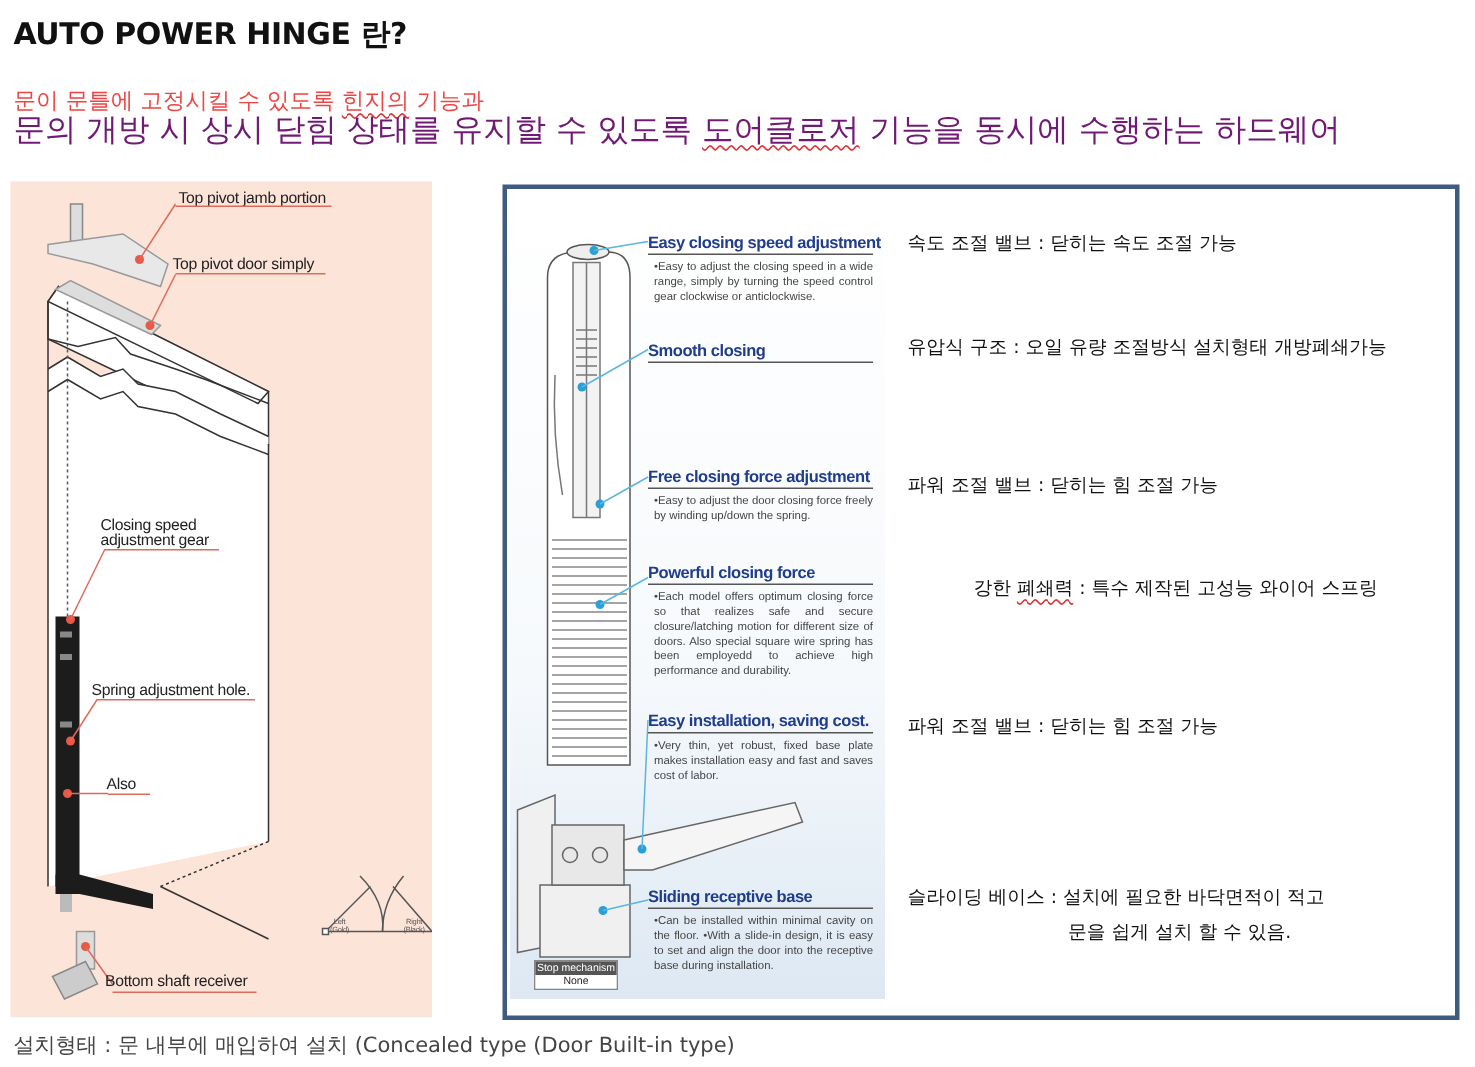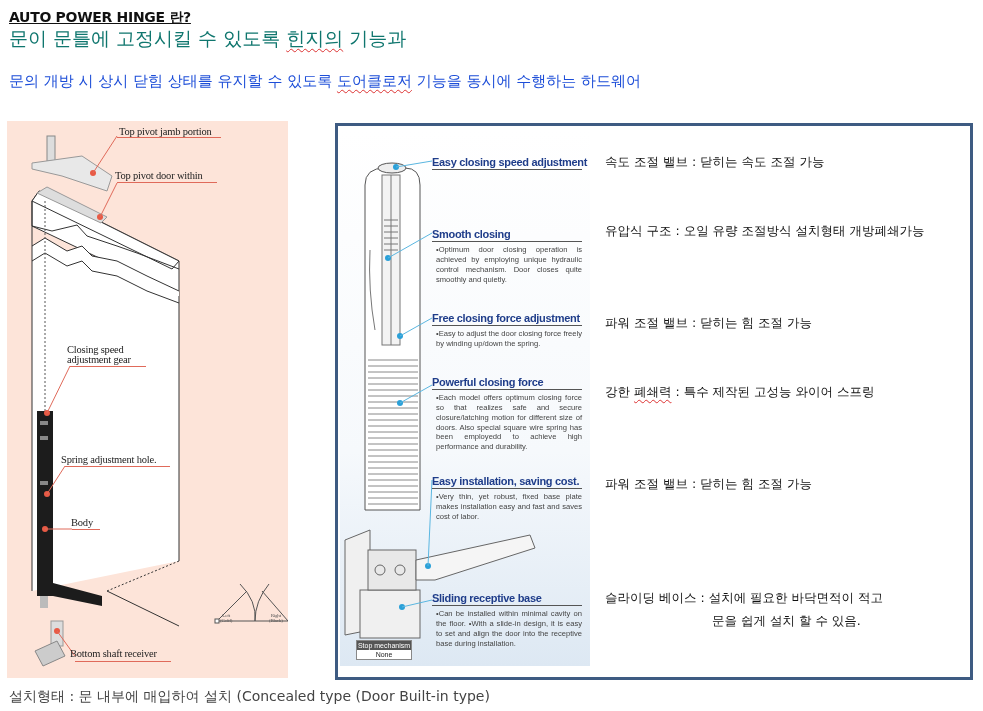--- a/index.html
+++ b/index.html
@@ -1,27 +1,27 @@
 <!DOCTYPE html>
 <html><head>
 <meta charset="utf-8">
 <style>
   * { box-sizing: border-box; margin: 0; padding: 0; }
   html, body { width: 983px; height: 711px; background: #ffffff; overflow: hidden; }
   body { position: relative; font-family: "DejaVu Sans", "Liberation Sans", sans-serif; color: #111; }
 
-  .title { position: absolute; left: 9px; top: 9px; font-size: 14px; font-weight: bold; letter-spacing: -0.3px; text-decoration: underline; }
-  .line1 { position: absolute; left: 9px; top: 26px; font-size: 19px; color: #0f766e; }
-  .line2 { position: absolute; left: 9px; top: 72px; font-size: 15px; color: #1d4ed8; }
+  .title { position: absolute; left: 9px; top: 9px; font-size: 20px; font-weight: bold; letter-spacing: -0.3px; }
+  .line1 { position: absolute; left: 9px; top: 58px; font-size: 15px; color: #ef4444; }
+  .line2 { position: absolute; left: 9px; top: 72px; font-size: 21px; color: #701a75; }
   .squiggle { text-decoration: underline wavy #d33; text-decoration-thickness: 1px; text-underline-offset: 3px; }
 
   
   .left-panel { position: absolute; left: 7px; top: 121px; width: 281px; height: 557px; background: #fde4d9; overflow: hidden; }
   .left-panel svg { position: absolute; left: 0; top: 0; }
-  .lbl { position: absolute; font-family: Liberation Serif, serif; font-size: 10.5px; color: #222; letter-spacing: -0.2px; line-height: 1.0; }
+  .lbl { position: absolute; font-family: Liberation Sans, sans-serif; font-size: 10.5px; color: #222; letter-spacing: -0.2px; line-height: 1.0; }
   .lbl-line { position: absolute; height: 1px; background: #e06a5a; }
 
   
   .right-frame { position: absolute; left: 335px; top: 123px; width: 638px; height: 557px; border: 3px solid #3e5b82; background: #fff; }
   .spec-sheet { position: absolute; left: 2px; top: 4px; width: 250px; height: 536px; background: linear-gradient(180deg, #ffffff 0%, #f6f9fc 60%, #dde8f3 100%); overflow: hidden; }
   .spec-sheet svg { position: absolute; left: 0; top: 0; }
   .feat { position: absolute; left: 92px; width: 150px; }
   .feat-title { font-family: "Liberation Sans", sans-serif; font-size: 11px; font-weight: bold; color: #1f3d8a; letter-spacing: -0.3px; border-bottom: 1px solid #555; padding-bottom: 1px; white-space: nowrap; }
   .feat-desc { font-family: "Liberation Sans", sans-serif; font-size: 7.6px; color: #444; line-height: 1.3; margin-top: 3px; text-align: justify; padding-left: 4px; }
   .stop-box { position: absolute; left: 16px; top: 510px; width: 56px; border: 1px solid #888; }
@@ -89,28 +89,28 @@
 
     <line x1="210" y1="500" x2="281" y2="500" stroke="#555"></line>
     <line x1="210" y1="500" x2="240" y2="470" stroke="#555"></line>
     <line x1="281" y1="500" x2="255" y2="470" stroke="#555"></line>
     <path d="M233,463 Q250,480 248,500" fill="none" stroke="#555"></path>
     <path d="M262,463 Q248,480 248,500" fill="none" stroke="#555"></path>
     <rect x="208" y="498" width="4" height="4" fill="#fff" stroke="#555"></rect>
   </svg>
   <div class="lbl" style="left:112px;top:6px;">Top pivot jamb portion</div>
   <div class="lbl-line" style="left:110px;top:16px;width:104px;"></div>
-  <div class="lbl" style="left:108px;top:50px;">Top pivot door within</div>
+  <div class="lbl" style="left:108px;top:50px;">Top pivot door simply</div>
   <div class="lbl-line" style="left:110px;top:61px;width:100px;"></div>
   <div class="lbl" style="left:60px;top:224px;">Closing speed</div>
   <div class="lbl" style="left:60px;top:234px;">adjustment gear</div>
   <div class="lbl-line" style="left:63px;top:245px;width:76px;"></div>
   <div class="lbl" style="left:54px;top:334px;">Spring adjustment hole.</div>
   <div class="lbl-line" style="left:58px;top:345px;width:105px;"></div>
-  <div class="lbl" style="left:64px;top:397px;">Body</div>
+  <div class="lbl" style="left:64px;top:397px;">Also</div>
   <div class="lbl-line" style="left:65px;top:408px;width:28px;"></div>
   <div class="lbl" style="left:63px;top:528px;">Bottom shaft receiver</div>
   <div class="lbl-line" style="left:68px;top:540px;width:96px;"></div>
   <div class="lbl" style="left:213px;top:492px;font-size:5px;text-align:center;color:#555;"><span>Left</span><br><span>(Gold)</span></div>
   <div class="lbl" style="left:262px;top:492px;font-size:5px;text-align:center;color:#555;"><span>Right</span><br><span>(Black)</span></div>
 </div>
 
 <div class="right-frame">
   <div class="spec-sheet">
     <svg width="250" height="536" viewBox="0 0 250 536">
@@ -154,24 +154,24 @@
           <line x1="48" y1="128" x2="92" y2="103"></line>
         <line x1="60" y1="206" x2="92" y2="188"></line>
           <line x1="60" y1="273" x2="92" y2="255"></line>
         <line x1="88" y1="436" x2="92" y2="350"></line>
           <line x1="62" y1="477" x2="92" y2="470"></line>
       </g>
     </svg>
 
     <div class="feat" style="top:26px;">
       <div class="feat-title">Easy closing speed adjustment</div>
+      <div class="feat-desc">•Easy to adjust the closing speed in a wide range, simply by turning the speed control gear clockwise or anticlockwise.</div>
     </div>
     <div class="feat" style="top:98px;">
       <div class="feat-title">Smooth closing</div>
-      <div class="feat-desc">•Optimum door closing operation is achieved by employing unique hydraulic control mechanism. Door closes quite smoothly and quietly.</div>
     </div>
     <div class="feat" style="top:182px;">
       <div class="feat-title">Free closing force adjustment</div>
       <div class="feat-desc">•Easy to adjust the door closing force freely by winding up/down the spring.</div>
     </div>
     <div class="feat" style="top:246px;">
       <div class="feat-title">Powerful closing force</div>
       <div class="feat-desc">•Each model offers optimum closing force so that realizes safe and secure closure/latching motion for different size of doors. Also special square wire spring has been employedd to achieve high performance and durability.</div>
     </div>
     <div class="feat" style="top:345px;">
@@ -185,19 +185,19 @@
 
     <div class="stop-box">
       <div class="stop-head">Stop mechanism</div>
       <div class="stop-val">None</div>
     </div>
   </div>
 
   <div class="kr" style="top:28px;"><b>속도 조절 밸브 :</b><span> 닫히는 속도 조절 가능</span></div>
   <div class="kr" style="top:97px;"><b>유압식 구조</b><span> : 오일 유량 조절방식 설치형태 개방폐쇄가능</span></div>
   <div class="kr" style="top:189px;"><b>파워 조절 밸브 :</b><span> 닫히는 힘 조절 가능</span></div>
-  <div class="kr" style="top:258px;"><b>강한 </b><b class="squiggle">폐쇄력</b><b> :</b><span> 특수 제작된 고성능 와이어 스프링</span></div>
+  <div class="kr" style="top:258px;margin-left:44px;"><b>강한 </b><b class="squiggle">폐쇄력</b><b> :</b><span> 특수 제작된 고성능 와이어 스프링</span></div>
   <div class="kr" style="top:350px;"><b>파워 조절 밸브 :</b><span> 닫히는 힘 조절 가능</span></div>
   <div class="kr" style="top:464px;"><b>슬라이딩 베이스</b><span> : 설치에 필요한 바닥면적이 적고</span></div>
   <div class="kr2" style="top:487px;">문을 쉽게 설치 할 수 있음.</div>
 </div>
 
 <div class="footer">설치형태 : 문 내부에 매입하여 설치 (Concealed type (Door Built-in type)</div>
 
 </body></html>

